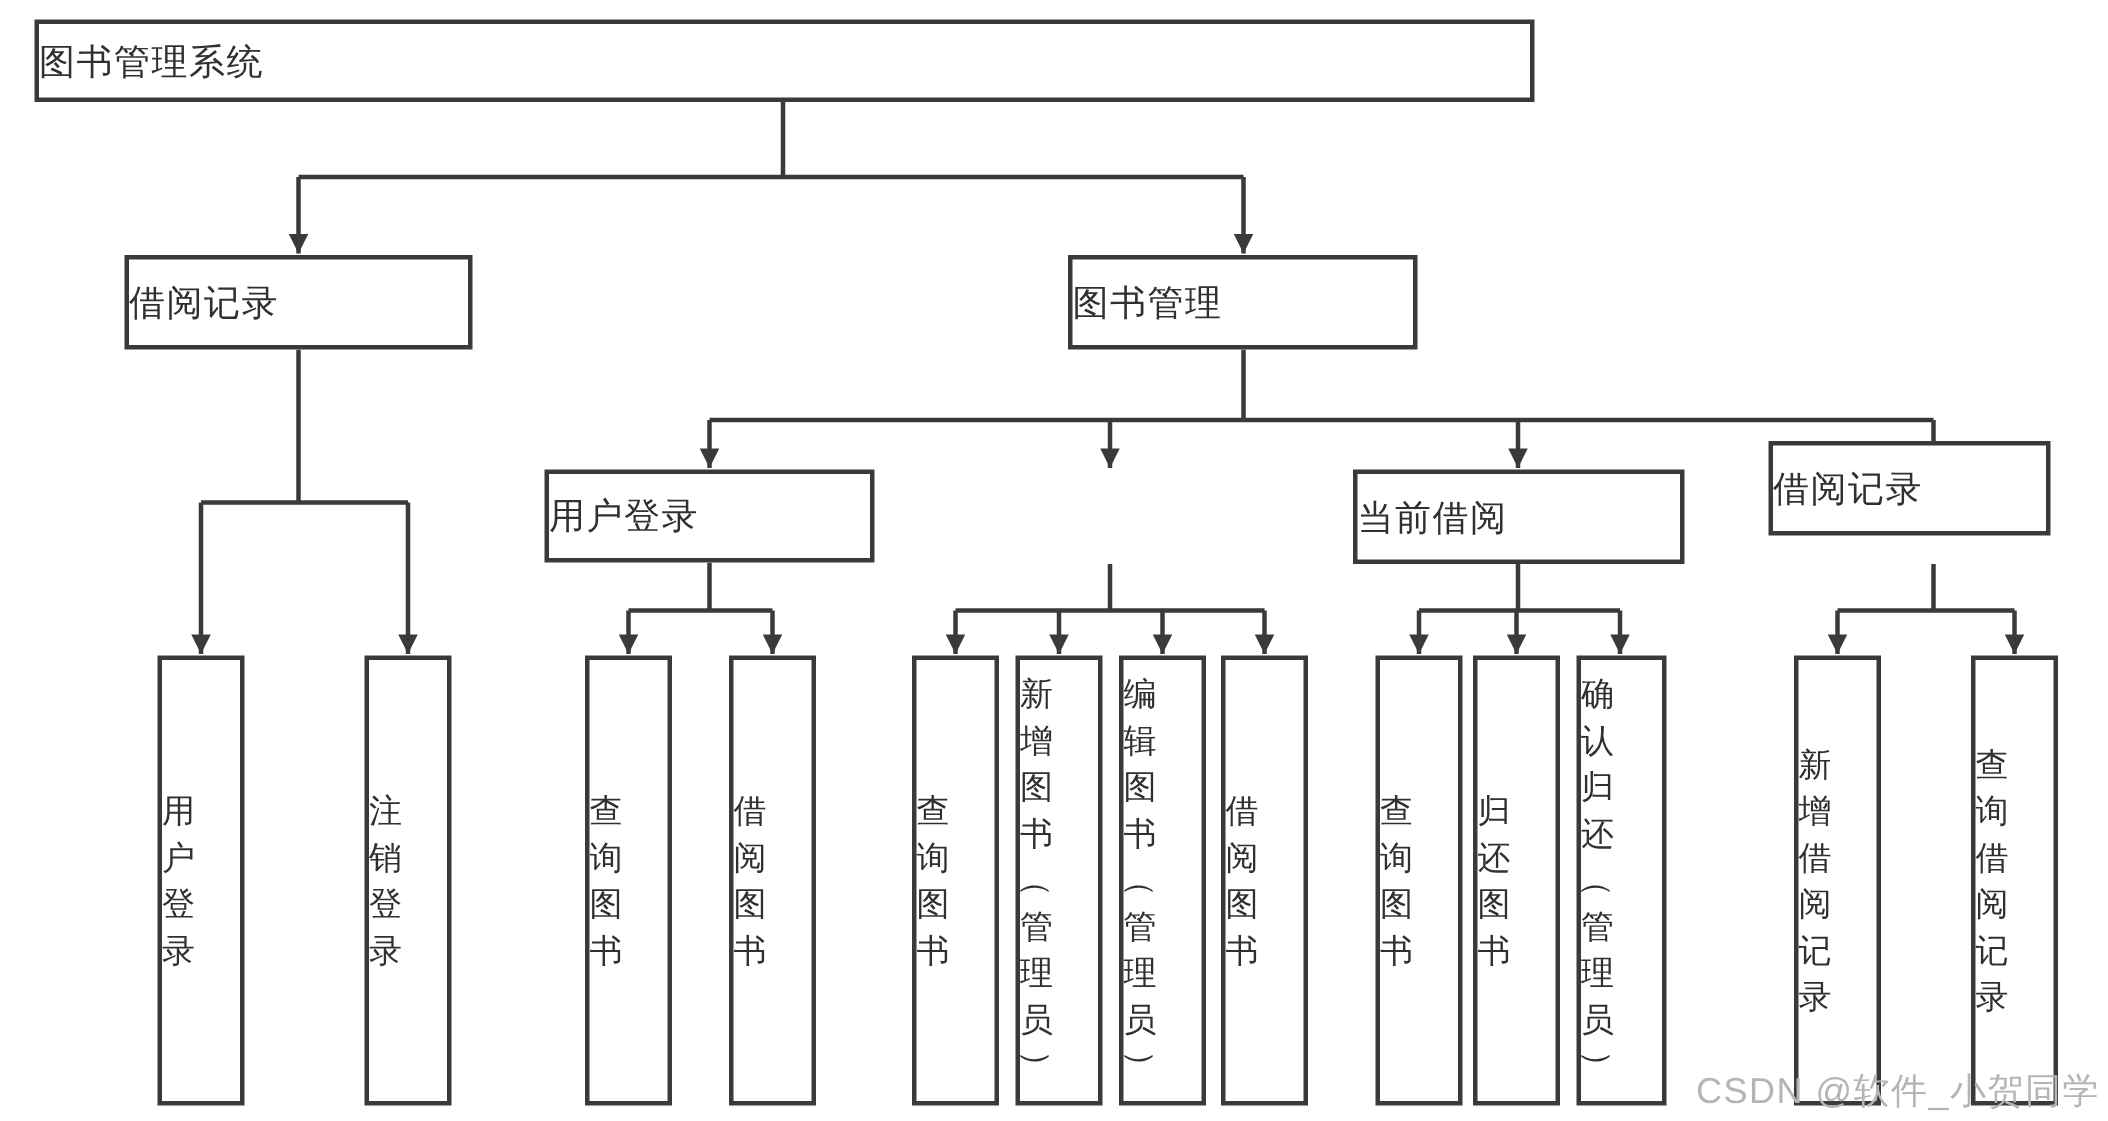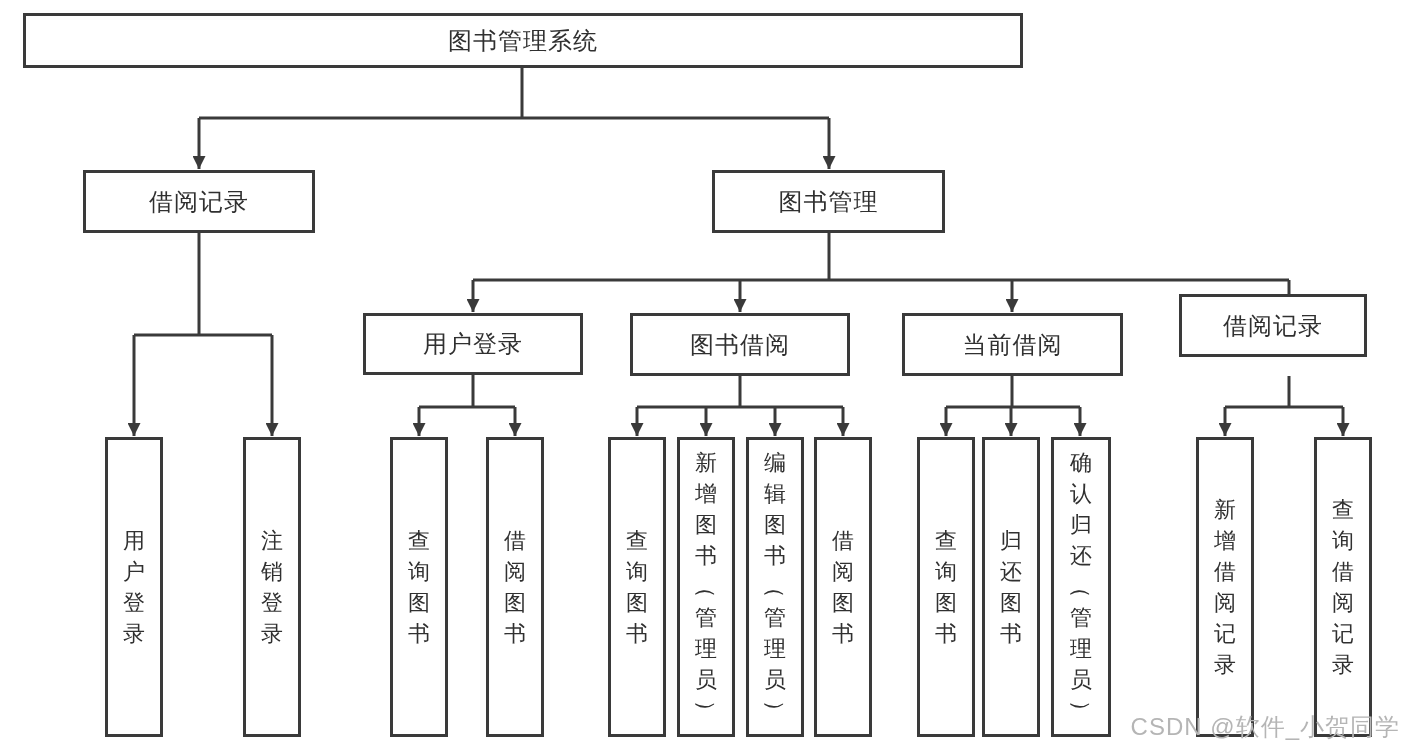--- a/index.html
+++ b/index.html
@@ -29,21 +29,20 @@
     stroke-width: 3;
   }
   #connectors marker path { fill: var(--line); stroke: none; }
   .node {
     position: absolute;
     box-sizing: border-box;
     border: 3px solid var(--line);
     background: #ffffff;
     display: flex;
     align-items: center;
-    justify-content: center;
     color: var(--text);
     z-index: 2;
   }
   .node.h { font-size: 24px; letter-spacing: 1px; white-space: nowrap; }
   .vlabel {
     display: flex;
     flex-direction: column;
     align-items: center;
     gap: 9px;
     font-size: 22px;
@@ -129,23 +128,20 @@
   <div class="node h" style="left:83px;top:170px;width:232px;height:63px">
     <span>借阅记录</span>
   </div>
   <div class="node h" style="left:712px;top:170px;width:233px;height:63px">
     <span>图书管理</span>
   </div>
 
   <div class="node h" style="left:363px;top:313px;width:220px;height:62px">
     <span>用户登录</span>
   </div>
-  <div class="node h" style="left:630px;top:313px;width:220px;height:63px">
-    <span>图书借阅</span>
-  </div>
   <div class="node h" style="left:902px;top:313px;width:221px;height:63px">
     <span>当前借阅</span>
   </div>
   <div class="node h" style="left:1179px;top:294px;width:188px;height:63px">
     <span>借阅记录</span>
   </div>
 
   <div class="node v" style="left:105px;top:437px;width:58px;height:300px">
     <span class="vlabel">
         <span class="vchar">用</span>

